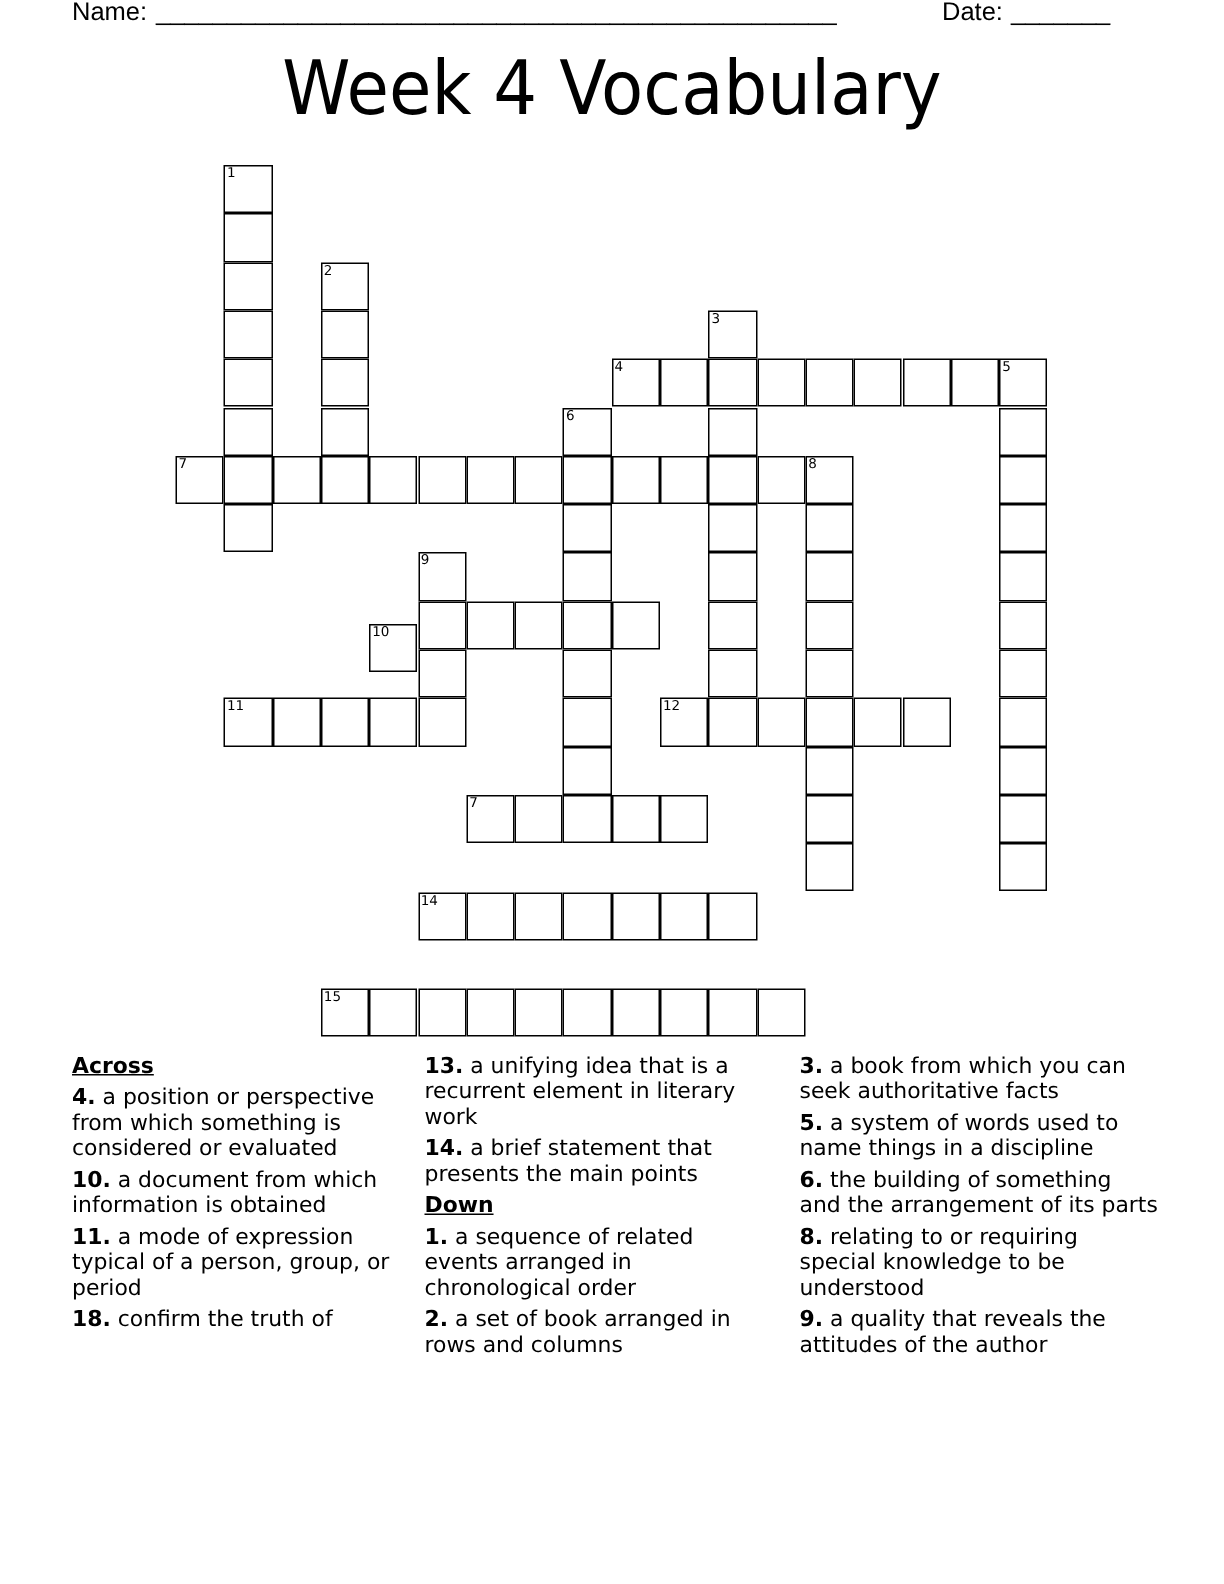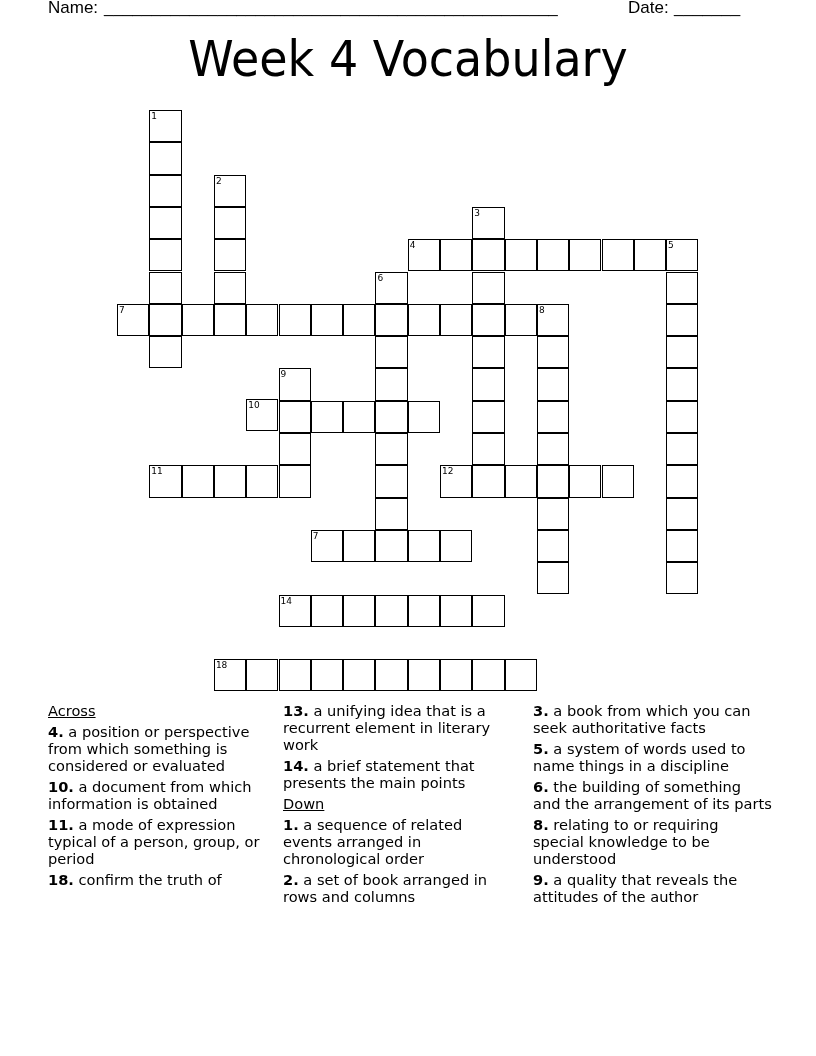--- a/index.html
+++ b/index.html
@@ -10,21 +10,21 @@
   .header .date-label { position:absolute; left:580px; top:0; }
   .header .date-line { position:absolute; left:626px; top:0; }
   .title { position:absolute; top:30px; left:0; width:816px; text-align:center; font-family:"DejaVu Sans", sans-serif; font-size:50px; letter-spacing:0px; transform:scaleX(0.92); transform-origin:center; }
   .grid { position:absolute; left:117px; top:110px; width:600px; height:600px; }
   .cell { position:absolute; width:32.3px; height:32.3px; box-sizing:border-box; border:1.6px solid #000; background:#fff; }
   .cell .num { position:absolute; left:1px; top:0px; font-family:"DejaVu Sans", sans-serif; font-size:9px; line-height:10px; }
   .clues { position:absolute; top:702px; font-family:"DejaVu Sans", sans-serif; font-size:14.6px; line-height:17px; }
   .col1 { left:48px; width:232px; }
   .col2 { left:283px; width:232px; }
   .col3 { left:533px; width:240px; }
-  .section-head { font-weight:normal; text-decoration:underline; margin-bottom:4px; }
+  .section-head { font-weight:bold; text-decoration:underline; margin-bottom:4px; }
   .clue { margin-bottom:4px; }
   .clue b { font-weight:bold; }
 </style>
 </head>
 <body>
 
 <div class="header">
   <span class="name-label">Name:</span>
   <span class="name-line">________________________________________________</span>
   <span class="date-label">Date:</span>
@@ -116,21 +116,21 @@
     <div class="cell" style="left: 419.9px; top: 355.3px;"></div>
     <div class="cell" style="left: 419.9px; top: 387.6px;"></div>
     <div class="cell" style="left: 419.9px; top: 419.9px;"></div>
     <div class="cell" style="left: 419.9px; top: 452.2px;"></div>
     <div class="cell" style="left: 161.5px; top: 258.4px;">
       <span class="num">9</span>
     </div>
     <div class="cell" style="left: 161.5px; top: 290.7px;"></div>
     <div class="cell" style="left: 161.5px; top: 323px;"></div>
     <div class="cell" style="left: 161.5px; top: 355.3px;"></div>
-    <div class="cell" style="left: 129.2px; top: 289px;">
+    <div class="cell" style="left: 129.2px; top: 306px;">
       <span class="num">10</span>
     </div>
     <div class="cell" style="left: 193.8px; top: 290.7px;"></div>
     <div class="cell" style="left: 226.1px; top: 290.7px;"></div>
     <div class="cell" style="left: 290.7px; top: 290.7px;"></div>
     <div class="cell" style="left: 32.3px; top: 355.3px;">
       <span class="num">11</span>
     </div>
     <div class="cell" style="left: 64.6px; top: 355.3px;"></div>
     <div class="cell" style="left: 96.9px; top: 355.3px;"></div>
@@ -150,21 +150,21 @@
     <div class="cell" style="left: 161.5px; top: 484.5px;">
       <span class="num">14</span>
     </div>
     <div class="cell" style="left: 193.8px; top: 484.5px;"></div>
     <div class="cell" style="left: 226.1px; top: 484.5px;"></div>
     <div class="cell" style="left: 258.4px; top: 484.5px;"></div>
     <div class="cell" style="left: 290.7px; top: 484.5px;"></div>
     <div class="cell" style="left: 323px; top: 484.5px;"></div>
     <div class="cell" style="left: 355.3px; top: 484.5px;"></div>
     <div class="cell" style="left: 96.9px; top: 549.1px;">
-      <span class="num">18</span>
+      <span class="num">15</span>
     </div>
     <div class="cell" style="left: 129.2px; top: 549.1px;"></div>
     <div class="cell" style="left: 161.5px; top: 549.1px;"></div>
     <div class="cell" style="left: 193.8px; top: 549.1px;"></div>
     <div class="cell" style="left: 226.1px; top: 549.1px;"></div>
     <div class="cell" style="left: 258.4px; top: 549.1px;"></div>
     <div class="cell" style="left: 290.7px; top: 549.1px;"></div>
     <div class="cell" style="left: 323px; top: 549.1px;"></div>
     <div class="cell" style="left: 355.3px; top: 549.1px;"></div>
     <div class="cell" style="left: 387.6px; top: 549.1px;"></div>

